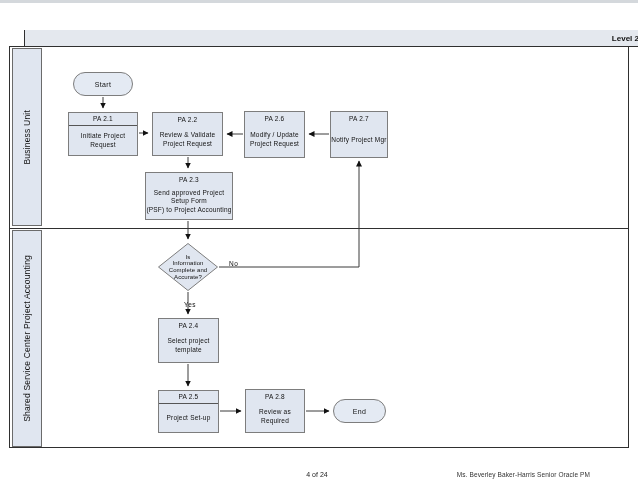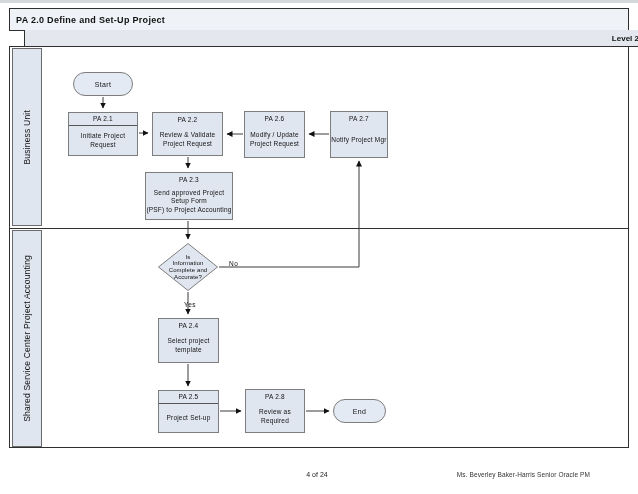--- a/index.html
+++ b/index.html
@@ -40,23 +40,20 @@
 
   .footer-page{position:absolute;left:297px;top:471px;width:40px;text-align:center;font-size:7px;color:#222;}
   .footer-author{position:absolute;right:48px;top:471px;font-size:6.5px;color:#333;letter-spacing:.1px;}
 </style>
 </head>
 <body>
 
 <div class="stage">
   <div class="top-edge"></div>
 
-  <div class="title-bar">
-    <span>PA 2.0 Define and Set-Up Project</span>
-  </div>
   <div class="level-bar">
     <span>Level 2</span>
   </div>
 
   <div class="flow-area">
     <div class="lane lane1">
       <div class="lane-label">
         <span>Business Unit</span>
       </div>
     </div>

